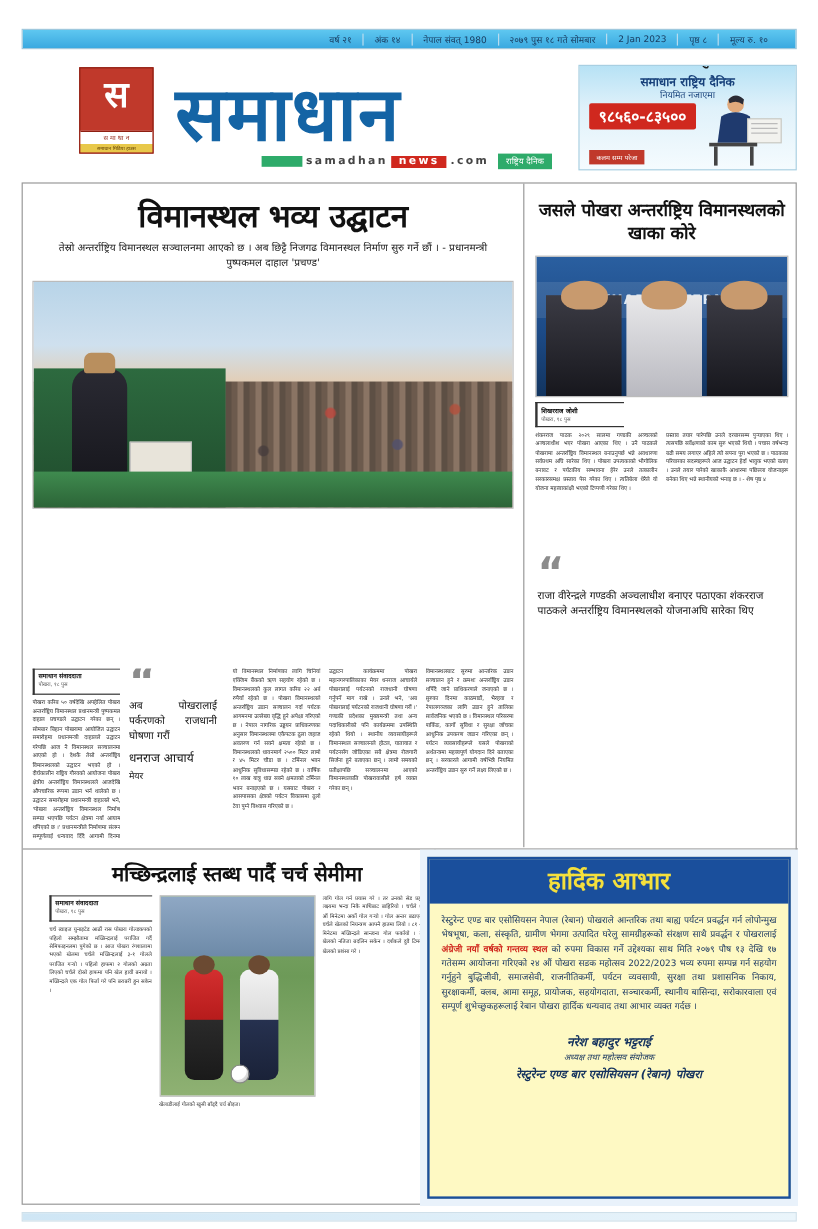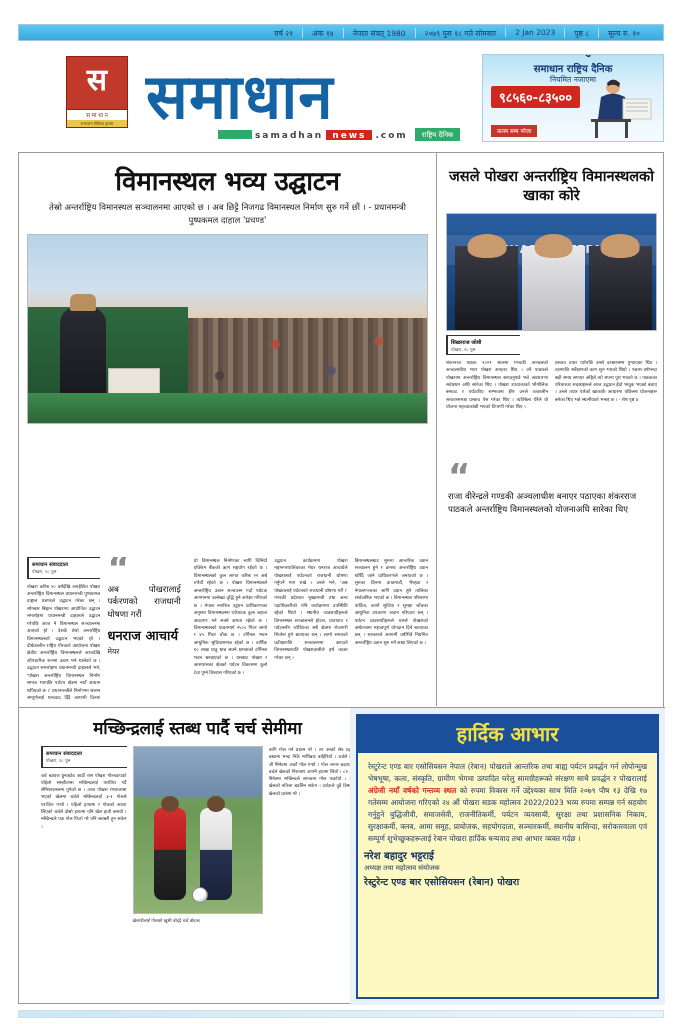--- a/index.html
+++ b/index.html
@@ -100,21 +100,21 @@
 
   .cols3 { position:absolute; left:8px; right:8px; top:404px; bottom:6px; display:flex; gap:7px; }
   .col { flex:1; font-size:4.6px; line-height:1.62; color:#2b2b2b; text-align:justify; overflow:hidden;}
   .byline { border-top:1px solid #333; border-bottom:1px solid #333; padding:2px 0 2px 3px; margin-bottom:4px; border-left:2px solid #333;}
   .byline .b1 { font-size:5.2px; font-weight:bold; color:#111; }
   .byline .b2 { font-size:4.4px; color:#555; }
 
   .pullquote { padding-right:6px; }
   .qmark { font-size:34px; color:#8c8c8c; font-weight:bold; line-height:.7; letter-spacing:-3px;}
   .pq-text { font-size:8.6px; color:#111; line-height:1.45; margin-top:2px; }
-  .pq-who { font-size:13px; font-weight:bold; color:#111; margin-top:5px;}
+  .pq-who { font-size:10px; font-weight:normal; color:#111; margin-top:5px;}
   .pq-role { font-size:7.6px; color:#222;}
 
   
   .head2 { font-size:14.5px; font-weight:bold; color:#111; line-height:1.3; padding:14px 8px 8px; text-align:center;}
   .sidephoto { margin:0 8px; height:118px; position:relative; overflow:hidden; border:1px solid #bbb;
     background:linear-gradient(180deg,#2a5fa0 0%, #1c4a86 55%, #12345f 100%);}
   .sp-banner { position:absolute; left:0; right:0; top:18%; height:26%; background:rgba(255,255,255,.1);
     color:#dbe9f7; font-size:11px; font-weight:bold; letter-spacing:1px; display:flex; align-items:center; justify-content:center;}
   .sp-p { position:absolute; bottom:0; width:30%; height:72%; background:linear-gradient(180deg,#3b3b44,#17171d);}
   .sp-p.a { left:4%; } .sp-p.b { left:36%; background:linear-gradient(180deg,#e8e8ea,#b9b9c0);} .sp-p.c{ left:68%;}
@@ -142,21 +142,21 @@
   .plyr:after{content:"";position:absolute;left:50%;top:-12px;transform:translateX(-50%);width:18px;height:16px;background:#6b4a32;border-radius:50%;}
   .ball { position:absolute; left:46%; bottom:6%; width:16px; height:16px; border-radius:50%;
     background:radial-gradient(circle at 35% 30%,#fff 0 55%,#ddd 60%,#bbb 100%); border:1px solid #888;}
   .sportcap { font-size:4.4px; color:#333; padding:3px 0 0;}
 
   .thanks { position:absolute; left:331px; top:0; width:315px; height:297px; background:#e9f2fb; padding:6px;}
   .thanks-in { border:2px solid #1a4f9c; height:100%; background:#fef9c3; padding:6px;}
   .thanks-title { background:#1a4f9c; color:#f5e03c; font-size:20px; font-weight:bold; text-align:center; padding:4px 0 6px; margin:-6px -6px 8px;}
   .thanks-body { font-size:7.4px; line-height:1.62; color:#14325e; text-align:justify; padding:0 4px;}
   .hl { color:#d0281e; font-weight:bold;}
-  .thanks-sign { text-align:left; margin-top:3px;}
+  .thanks-sign { text-align:center; margin-top:16px;font-style:italic;}
   .ts1 { font-size:10px; font-weight:bold; color:#14325e;}
   .ts2 { font-size:7px; color:#14325e; margin-top:1px;}
   .ts3 { font-size:9.5px; font-weight:bold; color:#14325e; margin-top:3px;}
 
   .footer { position:absolute; left:18px; bottom:6px; width:646px; height:8px;
     background:linear-gradient(90deg,#cfe6f5,#eaf5fb); border:1px solid #cfe0ea;}
 </style>
 </head>
 <body>
 

